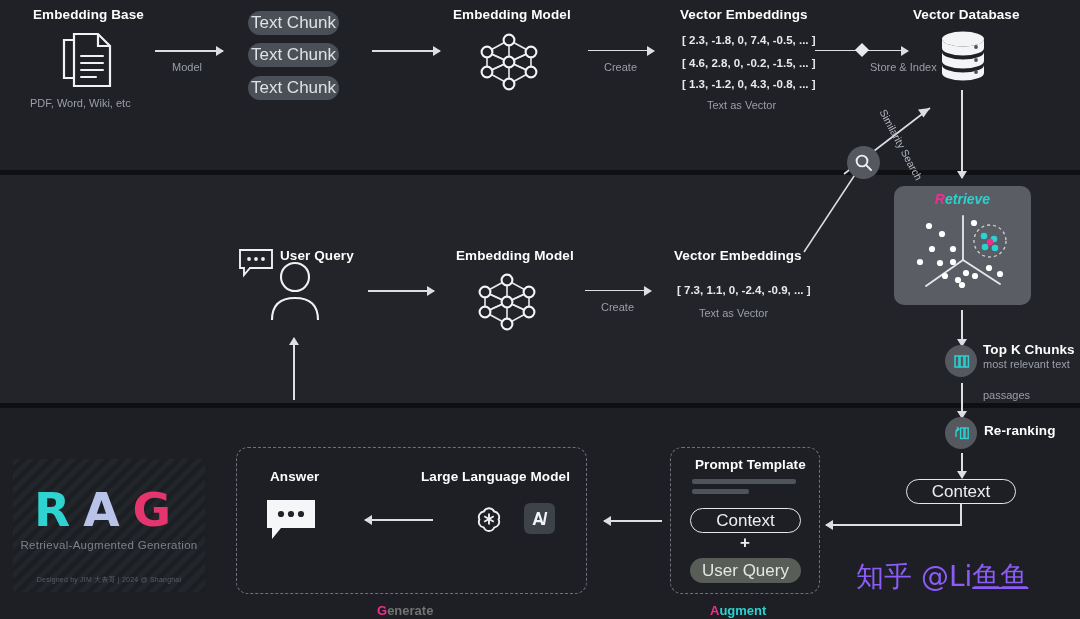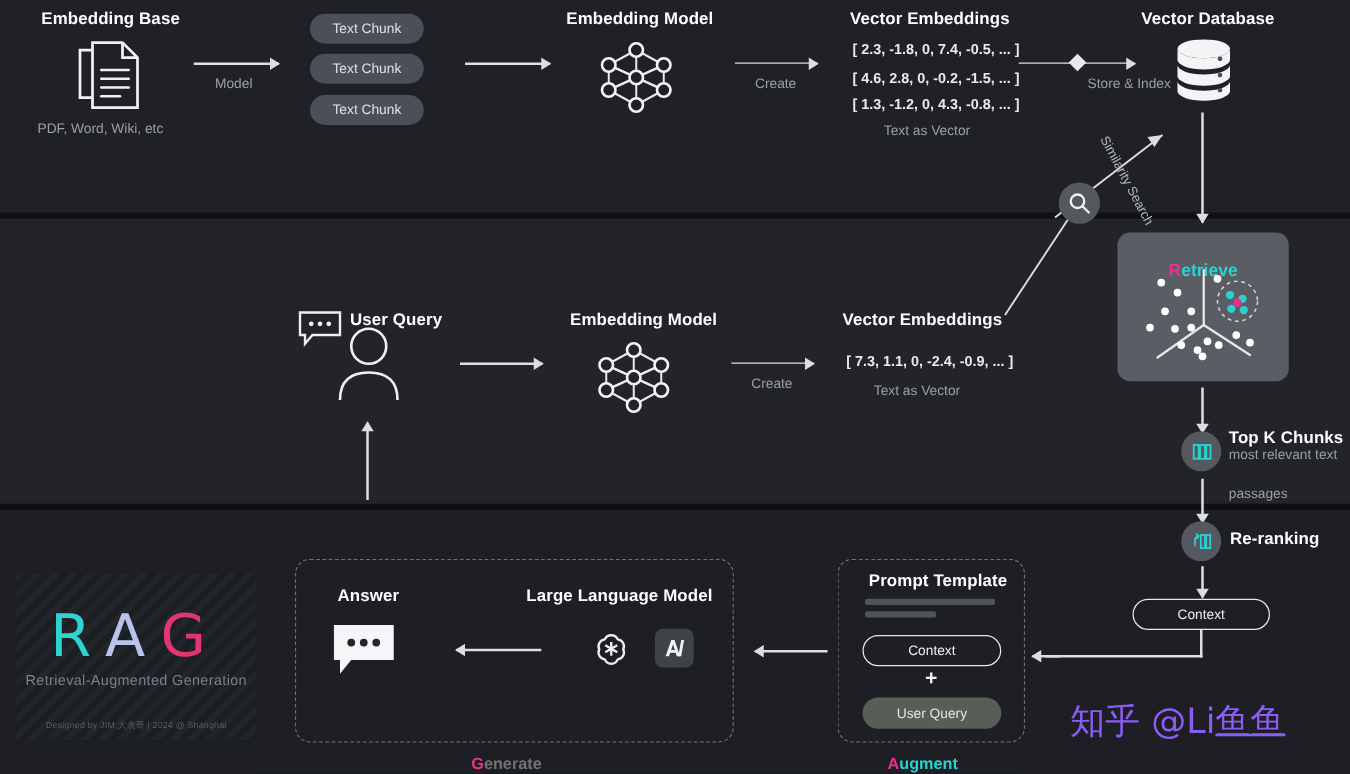--- a/index.html
+++ b/index.html
@@ -82,21 +82,21 @@
     border-top: none;
     border-bottom: 8px solid #dcdee2;
   }
   .plain-line { position: absolute; background: #dcdee2; }
 
   
   .pill {
     position: absolute;
     display: flex; align-items: center; justify-content: center;
     border-radius: 999px;
-    font-size: 11px;
+    font-size: 17px;
     white-space: nowrap;
   }
   .pill.chunk { background: #4b4f57; color: #dfe1e5; }
   .pill.outline {
     border: 1.8px solid #e6e8eb; color: #eceef1; background: transparent;
   }
   .pill.filled-green { background: #585e57; color: #e3e6e6; }
 
   
   .dashed-box {
@@ -130,21 +130,21 @@
       repeating-linear-gradient(135deg,
         #22252a 0px, #22252a 5px,
         #1b1e22 5px, #1b1e22 10px);
     border-radius: 3px;
     overflow: hidden;
   }
   .rag-letters {
     position: absolute; width: 100%;
     text-align: center;
     font-size: 47px;
-    font-weight: 400;
+    font-weight: 700;
     letter-spacing: 13px;
     font-family: "DejaVu Sans", sans-serif;
   }
   .rag-letters .r { color: #2fd3cf; }
   .rag-letters .a { color: #b9c3ea; }
   .rag-letters .g { color: #e4356f; }
   .rag-tag {
     position: absolute; width: 100%;
     text-align: center;
     font-size: 11.5px;
@@ -391,22 +391,22 @@
     <div class="shaft"></div>
       <div class="head"></div>
   </div>
   <div class="sub-label" style="left:601px; top:301px;">Create</div>
 
   <div class="h-title" style="left:674px; top:248px;">Vector Embeddings</div>
   <div class="vec-line" style="left:677px; top:284px;">[ 7.3, 1.1, 0, -2.4, -0.9, ... ]</div>
   <div class="sub-label" style="left:699px; top:307px;">Text as Vector</div>
 
   <div class="retrieve-card" style="left:894px; top:186px; width:137px; height:119px;">
-    <div class="grad-word" style="position:absolute; left:0; top:22px; width:100%;
-                                  text-align:center; font-size:14px;">
+    <div class="grad-word" style="position:absolute; left:0; top:5px; width:100%;
+                                  text-align:center; font-size:14px;font-style:italic;">
       <span class="c1">R</span><span class="c2">etrieve</span>
     </div>
     <svg style="position:absolute; left:10px; top:26px;" width="118" height="88" viewBox="0 0 118 88">
       <g stroke="#e6e8ea" stroke-width="1.8" fill="none" stroke-linecap="round">
         <line x1="59" y1="4" x2="59" y2="48"></line>
         <line x1="59" y1="48" x2="22" y2="74"></line>
         <line x1="59" y1="48" x2="96" y2="72"></line>
       </g>
       <g fill="#ffffff">
         <circle cx="25" cy="14" r="3.1"></circle>

